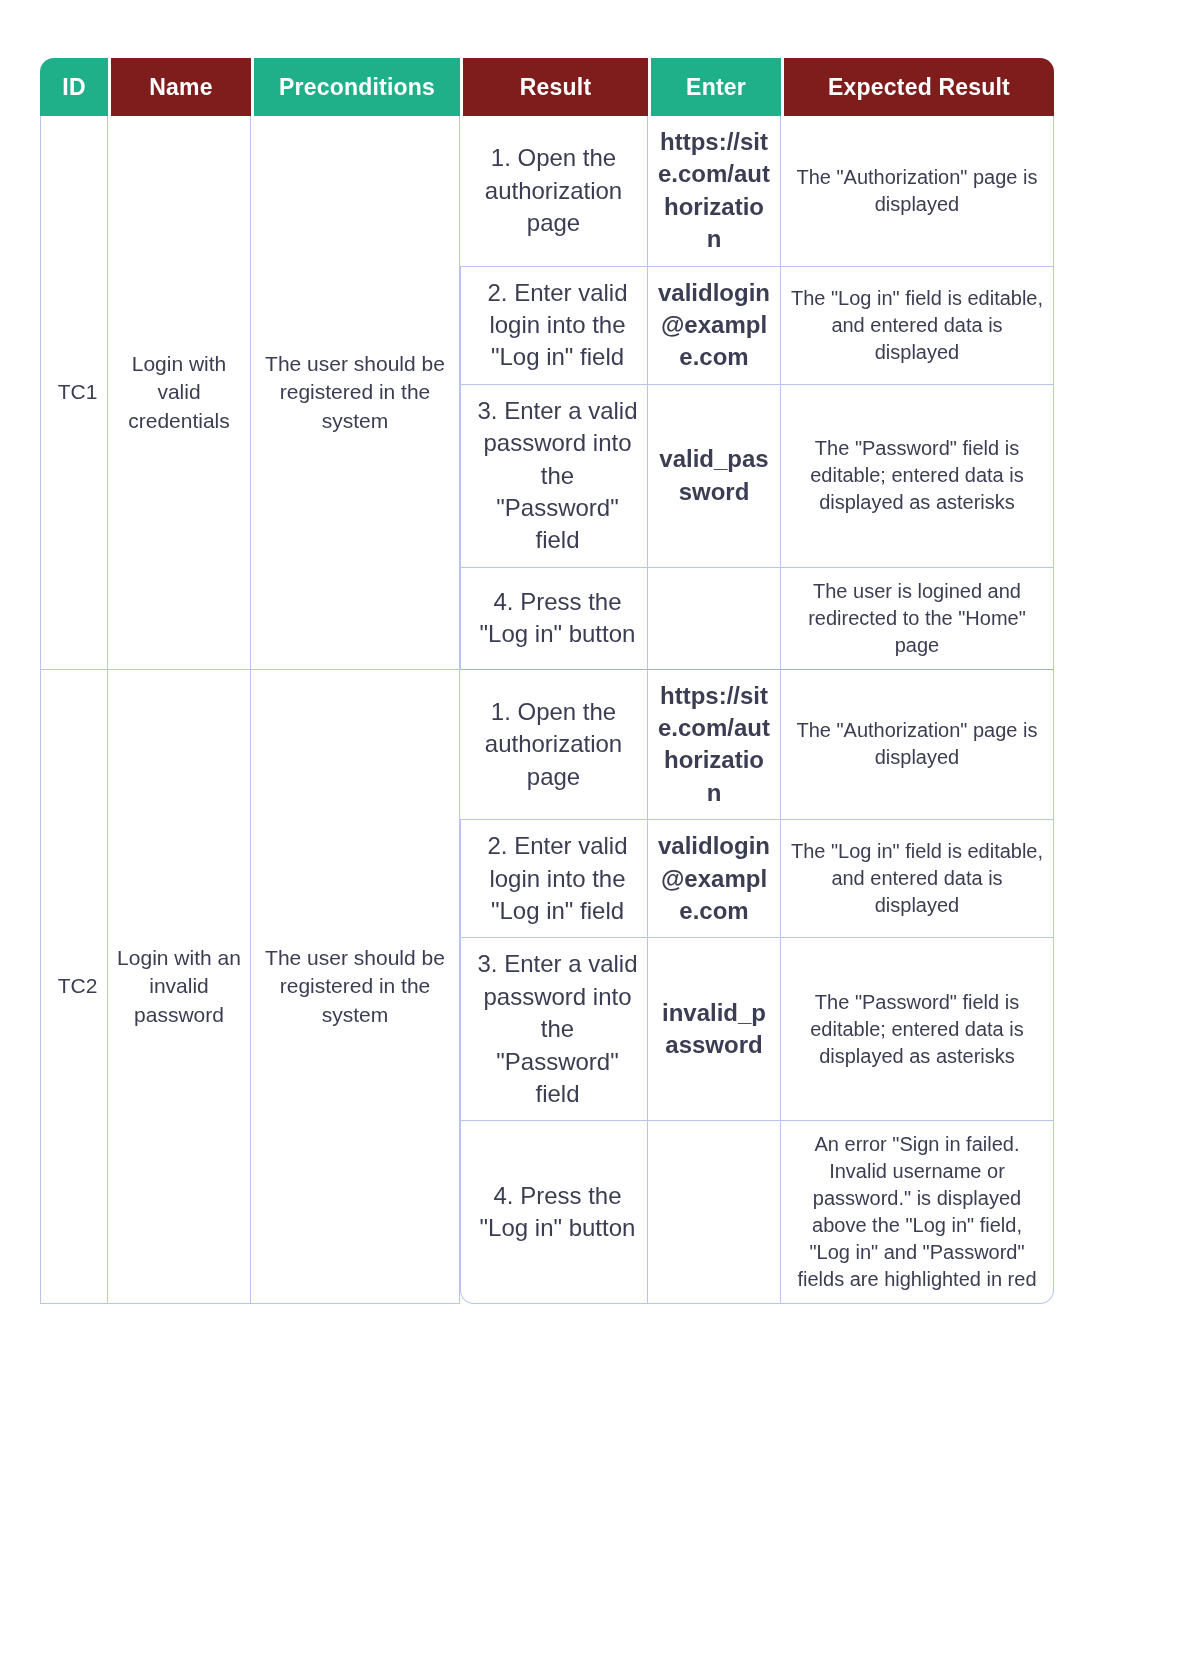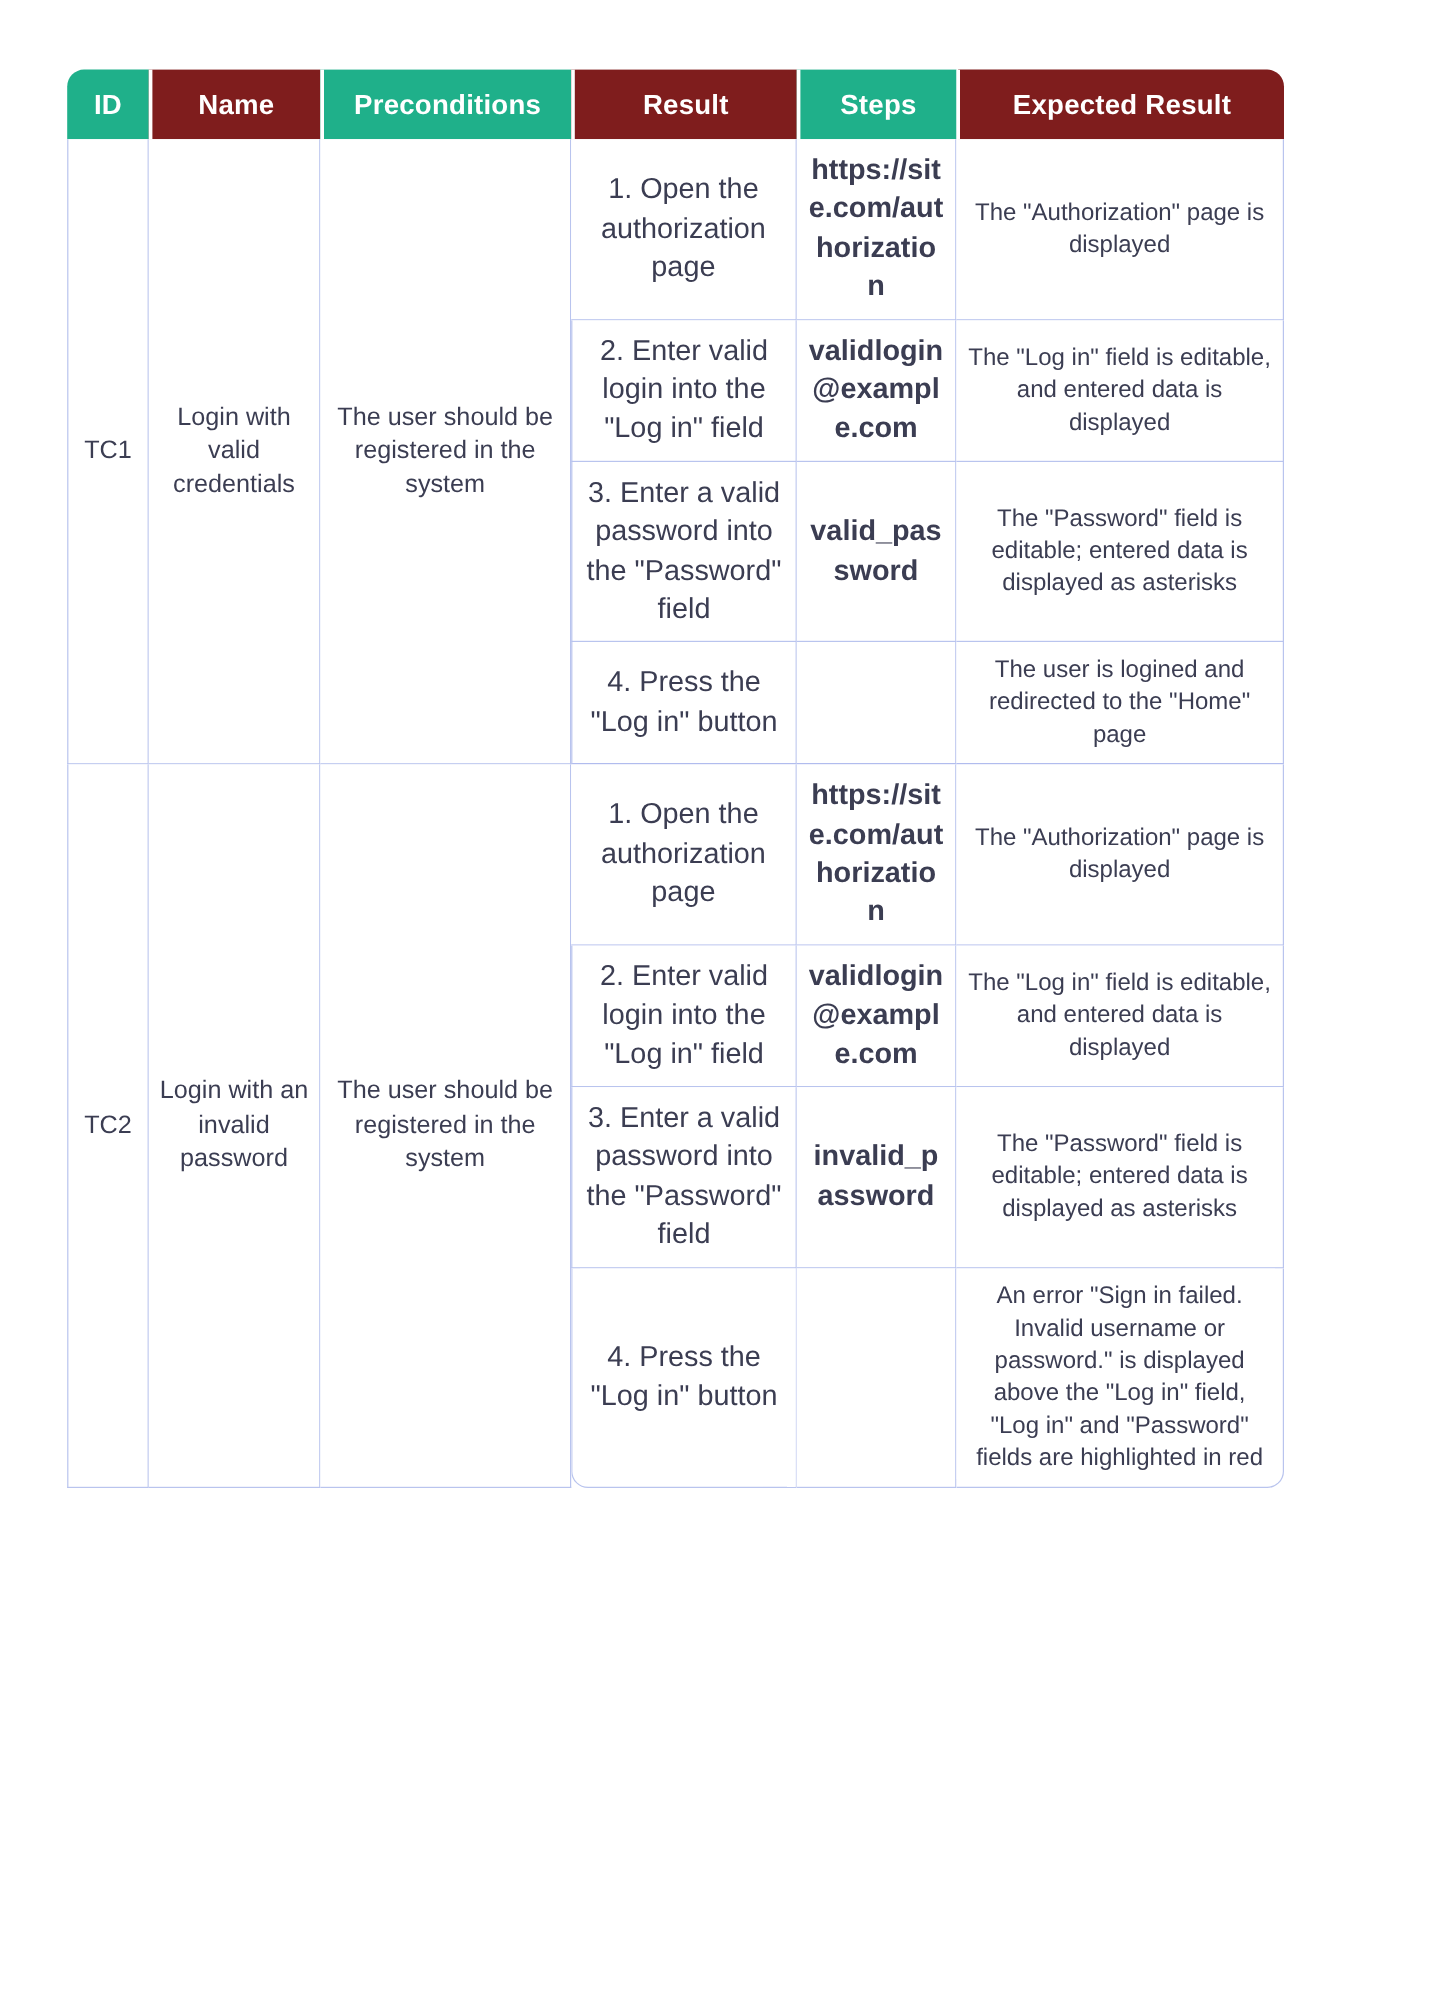--- a/index.html
+++ b/index.html
@@ -17,21 +17,21 @@
   #page {
     position: relative;
     width: 1200px;
     height: 1671px;
     background: #ffffff;
     box-sizing: border-box;
   }
 
   .table-wrap {
     position: absolute;
-    left: 56px;
+    left: 40px;
     top: 58px;
     width: 1014px;
     height: 1490px;
   }
 
   table.tc-table {
     width: 1014px;
     border-collapse: separate;
     border-spacing: 0;
     table-layout: fixed;
@@ -76,20 +76,21 @@
     padding: 10px 9px;
     border-right: 1.5px solid #b9c4ee;
     border-bottom: 1.5px solid #b9c4ee;
     box-sizing: border-box;
     word-wrap: break-word;
     overflow-wrap: break-word;
     word-break: break-word;
   }
   tbody tr td:first-child {
     border-left: 1.5px solid #b9c4ee;
+    padding-left: 16px;
   }
   tbody tr:last-child td:first-child {
     border-bottom-left-radius: 14px;
   }
   tbody tr:last-child td:last-child {
     border-bottom-right-radius: 14px;
   }
 
   
   tr.case-end td {
@@ -139,21 +140,21 @@
         <col class="c-steps">
         <col class="c-data">
         <col class="c-exp">
       </colgroup>
       <thead>
         <tr>
           <th class="hdr-green first-col">ID</th>
           <th class="hdr-purple">Name</th>
           <th class="hdr-green">Preconditions</th>
           <th class="hdr-purple">Result</th>
-          <th class="hdr-green">Steps</th>
+          <th class="hdr-green">Enter</th>
           <th class="hdr-purple last-col">Expected Result</th>
         </tr>
       </thead>
       <tbody>
 
         <tr>
           <td class="cell-id merged-cell" rowspan="4">TC1</td>
           <td class="cell-name merged-cell" rowspan="4">Login with valid credentials</td>
           <td class="cell-pre merged-cell" rowspan="4">The user should be registered in the system</td>
           <td class="cell-steps">1. Open the authorization page</td>

